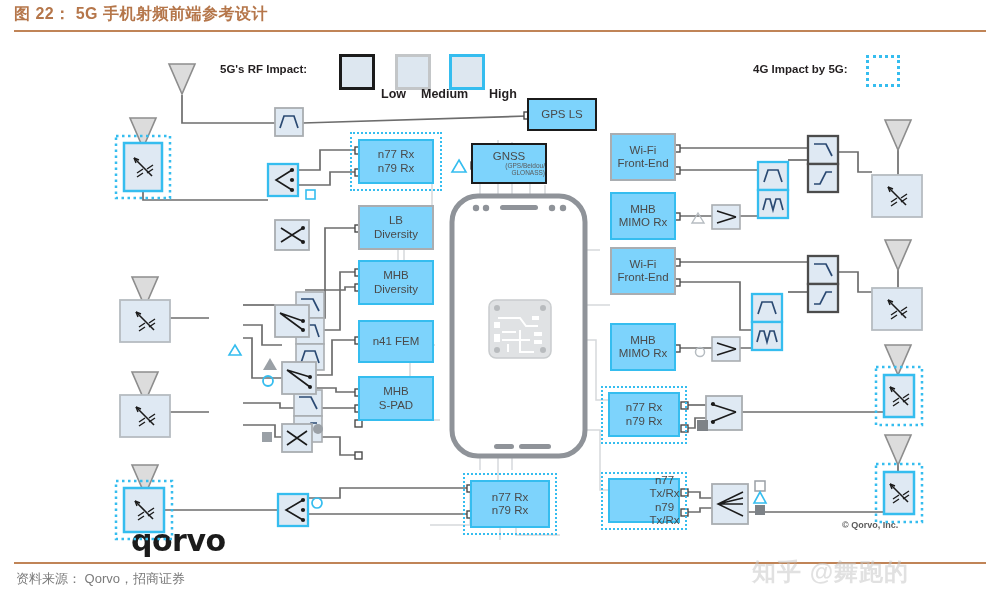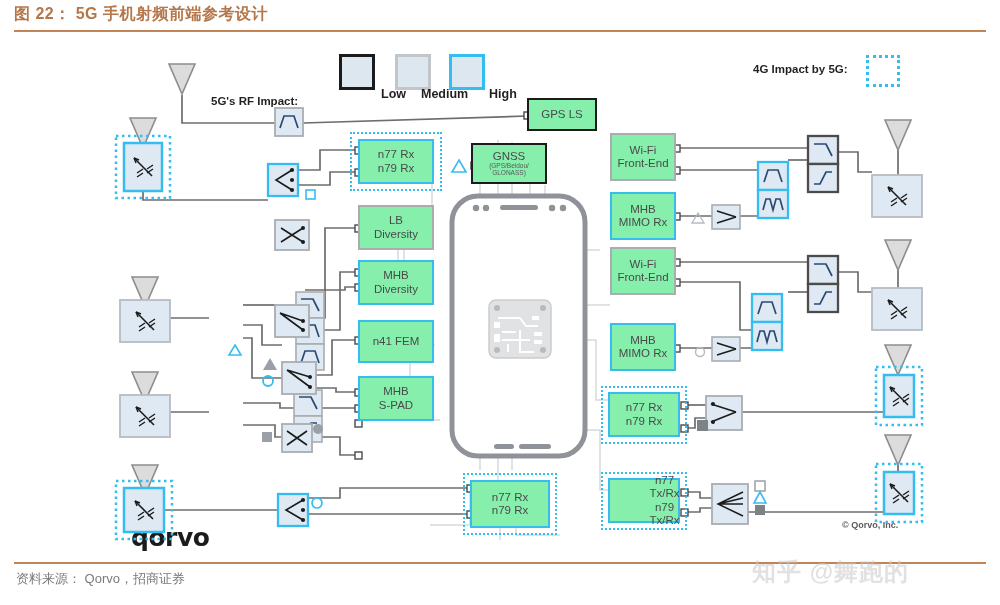--- a/index.html
+++ b/index.html
@@ -34,51 +34,51 @@
   .lg-label{position:absolute;font-size:11.5px;font-weight:bold;color:#231f20;white-space:nowrap;}
   .sw{position:absolute;width:30px;height:30px;background:#dde7f0;}
   .sw.low{border:3px solid #1b1b1b;}
   .sw.med{border:3px solid #c3c6c8;}
   .sw.high{border:3px solid #35bdef;}
   .sw-cap{position:absolute;font-size:12.5px;font-weight:bold;color:#231f20;margin-left:40px;}
   .sw-dash{position:absolute;width:28px;height:26px;border:3px dotted #35bdef;background:#fff;}
 
   
   .blk{
-    position:absolute;background:#86efac;display:flex;flex-direction:column;
+    position:absolute;background:#7dd3fc;display:flex;flex-direction:column;
     align-items:center;justify-content:center;text-align:center;
     font-size:11.5px;color:#4a4a4a;line-height:1.15;box-sizing:border-box;
   }
   .blk.low{border:2.5px solid #1b1b1b;}
   .blk.med{border:2px solid #a9adb1;}
   .blk.high{border:2.5px solid #35bdef;}
   .blk .sub{font-size:6.5px;line-height:1.05;color:#5a5a5a;}
   .dashwrap{position:absolute;border:2.5px dotted #35bdef;box-sizing:border-box;}
 
   
   svg.layer{position:absolute;left:0;top:0;width:1000px;height:605px;overflow:visible;}
 
   .qorvo{
-    position:absolute;left:131px;top:523px;font-size:25px;font-weight:bold;
+    position:absolute;left:131px;top:523px;font-size:30px;font-weight:bold;
     color:#1b1b1b;letter-spacing:-.5px;font-family:"DejaVu Sans",sans-serif;
   }
   .copy{position:absolute;left:842px;top:520px;font-size:9px;font-weight:bold;color:#5b5b5b;white-space:nowrap;text-align:right;}
 </style>
 </head>
 <body>
 
 <div id="stage">
 
   <div class="fig-title">图 22： 5G 手机射频前端参考设计</div>
   <div class="title-rule"></div>
   <div class="foot-rule"></div>
   <div class="foot-src">资料来源： Qorvo，招商证券</div>
   <div class="watermark">知乎 @舞跑的</div>
 
-  <div class="lg-label" style="left:211px;top:63px;margin-top:32px;">5G's RF Impact:</div>
+  <div class="lg-label" style="left:220px;top:63px;">5G's RF Impact:</div>
   <div class="sw low" style="left:339px;top:54px;"></div>
   <div class="sw med" style="left:395px;top:54px;"></div>
   <div class="sw high" style="left:449px;top:54px;"></div>
   <div class="sw-cap" style="left:341px;top:87px;">Low</div>
   <div class="sw-cap" style="left:381px;top:87px;">Medium</div>
   <div class="sw-cap" style="left:449px;top:87px;">High</div>
   <div class="lg-label" style="left:753px;top:63px;">4G Impact by 5G:</div>
   <div class="sw-dash" style="left:866px;top:55px;"></div>
 
   <div class="qorvo">qorvo</div>
@@ -385,21 +385,21 @@
           <rect x="534" y="340" width="8" height="4"></rect>
         <rect x="494" y="334" width="6" height="8"></rect>
       </g>
     </g>
   </svg>
 
   <div class="blk low" style="left:527px;top:98px;width:70px;height:33px;">
     <span>GPS LS</span>
   </div>
 
-  <div class="blk low" style="left:471px;top:143px;width:76px;height:41px;">
+  <div class="blk low" style="left:471px;top:143px;width:76px;height:41px;text-align:right;">
     <span>GNSS</span>
     <span class="sub">(GPS/Beidou/ GLONASS)</span>
   </div>
 
   <div class="dashwrap" style="left:350px;top:132px;width:92px;height:59px;"></div>
   <div class="blk high" style="left:358px;top:139px;width:76px;height:45px;">
     <span>n77 Rx</span>
     <span>n79 Rx</span>
   </div>
 

